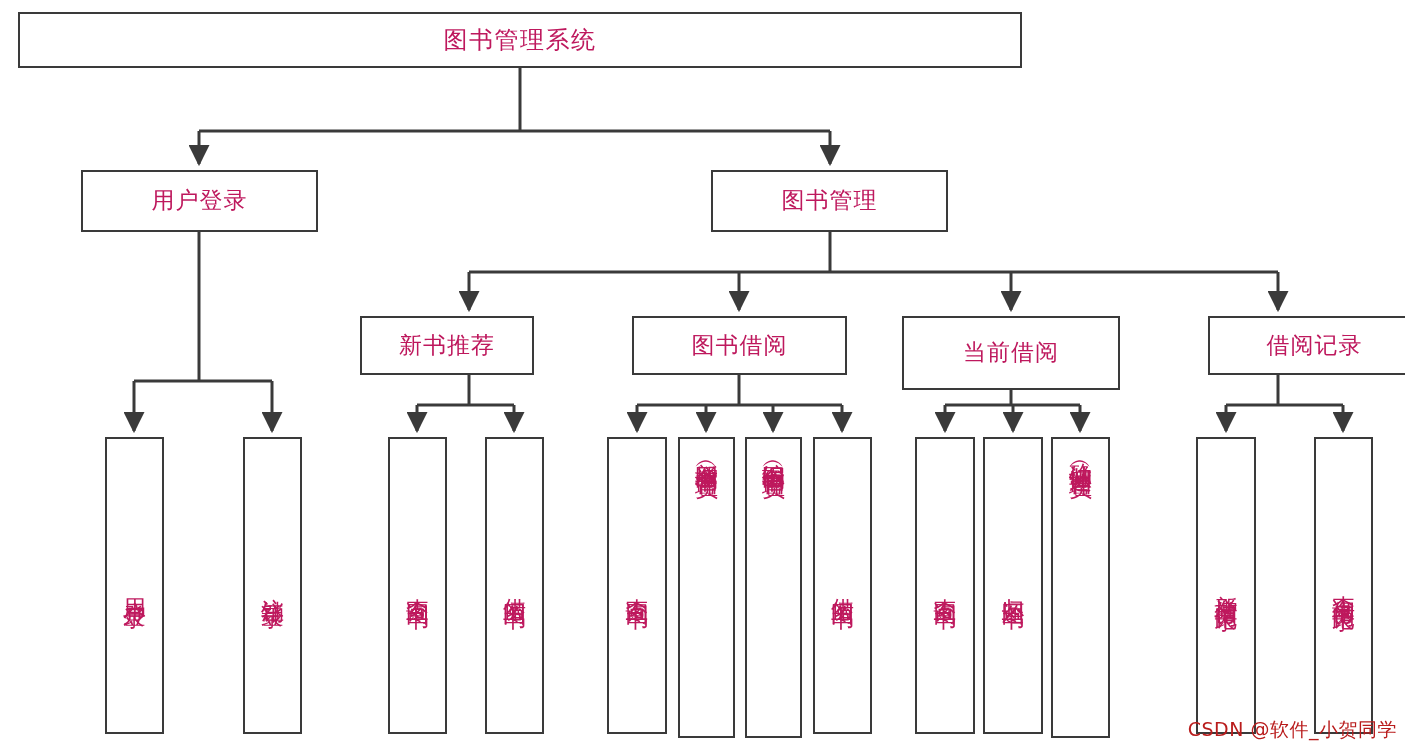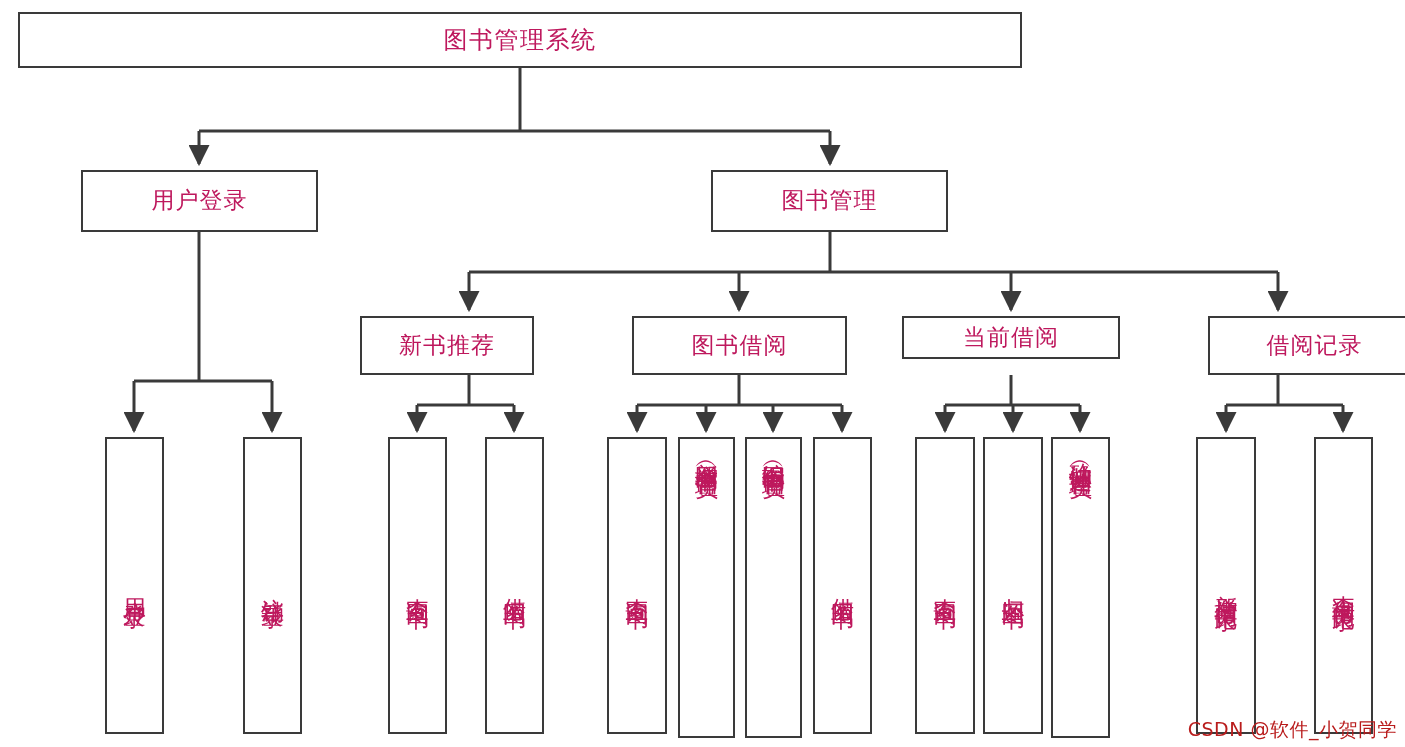--- a/index.html
+++ b/index.html
@@ -140,21 +140,21 @@
   <div class="node horiz" style="left:711px;top:170px;width:237px;height:62px;">
     <span class="label">图书管理</span>
   </div>
 
   <div class="node horiz" style="left:360px;top:316px;width:174px;height:59px;">
     <span class="label">新书推荐</span>
   </div>
   <div class="node horiz" style="left:632px;top:316px;width:215px;height:59px;">
     <span class="label">图书借阅</span>
   </div>
-  <div class="node horiz" style="left:902px;top:316px;width:218px;height:43px;">
+  <div class="node horiz" style="left:902px;top:316px;width:218px;height:74px;">
     <span class="label">当前借阅</span>
   </div>
   <div class="node horiz" style="left:1208px;top:316px;width:213px;height:59px;">
     <span class="label">借阅记录</span>
   </div>
 
   <div class="node vert center" style="left:105px;top:437px;width:59px;height:297px;">
     <span class="label">用户登录</span>
   </div>
   <div class="node vert center" style="left:243px;top:437px;width:59px;height:297px;">

